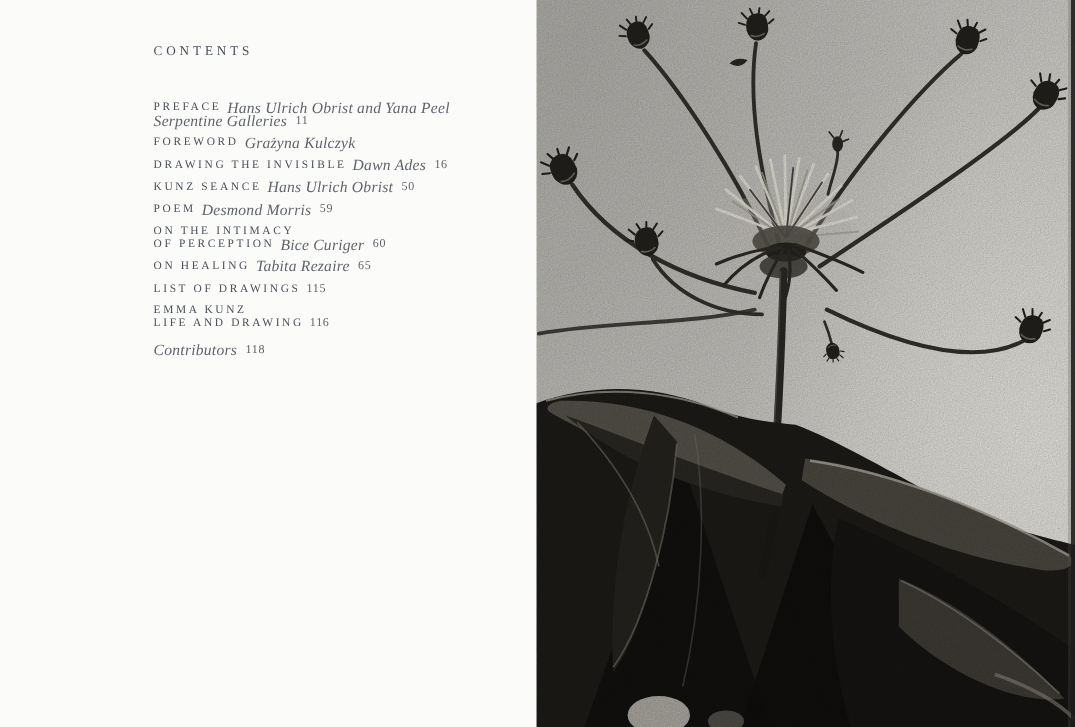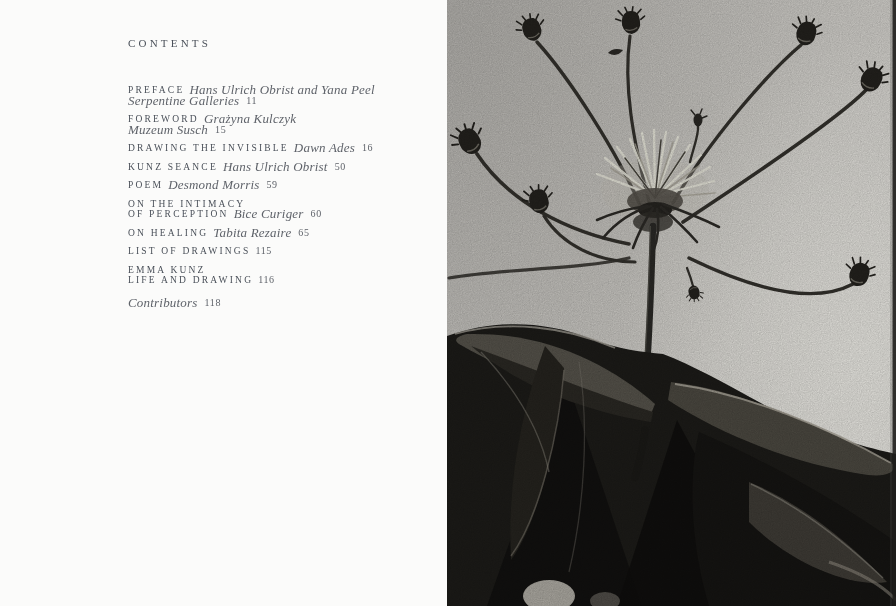--- a/index.html
+++ b/index.html
@@ -57,24 +57,20 @@
     <div class="toc-line">
       <span class="s">Serpentine Galleries</span>
       <span class="pg">11</span>
     </div>
   </div>
 
   <div class="toc-entry">
     <div class="toc-line">
       <span class="h">FOREWORD</span>
       <span class="s">Grażyna Kulczyk</span>
-    </div>
-    <div class="toc-line">
-      <span class="s">Muzeum Susch</span>
-      <span class="pg">15</span>
     </div>
   </div>
 
   <div class="toc-entry">
     <div class="toc-line">
       <span class="h">DRAWING THE INVISIBLE</span>
       <span class="s">Dawn Ades</span>
       <span class="pg">16</span>
     </div>
   </div>

